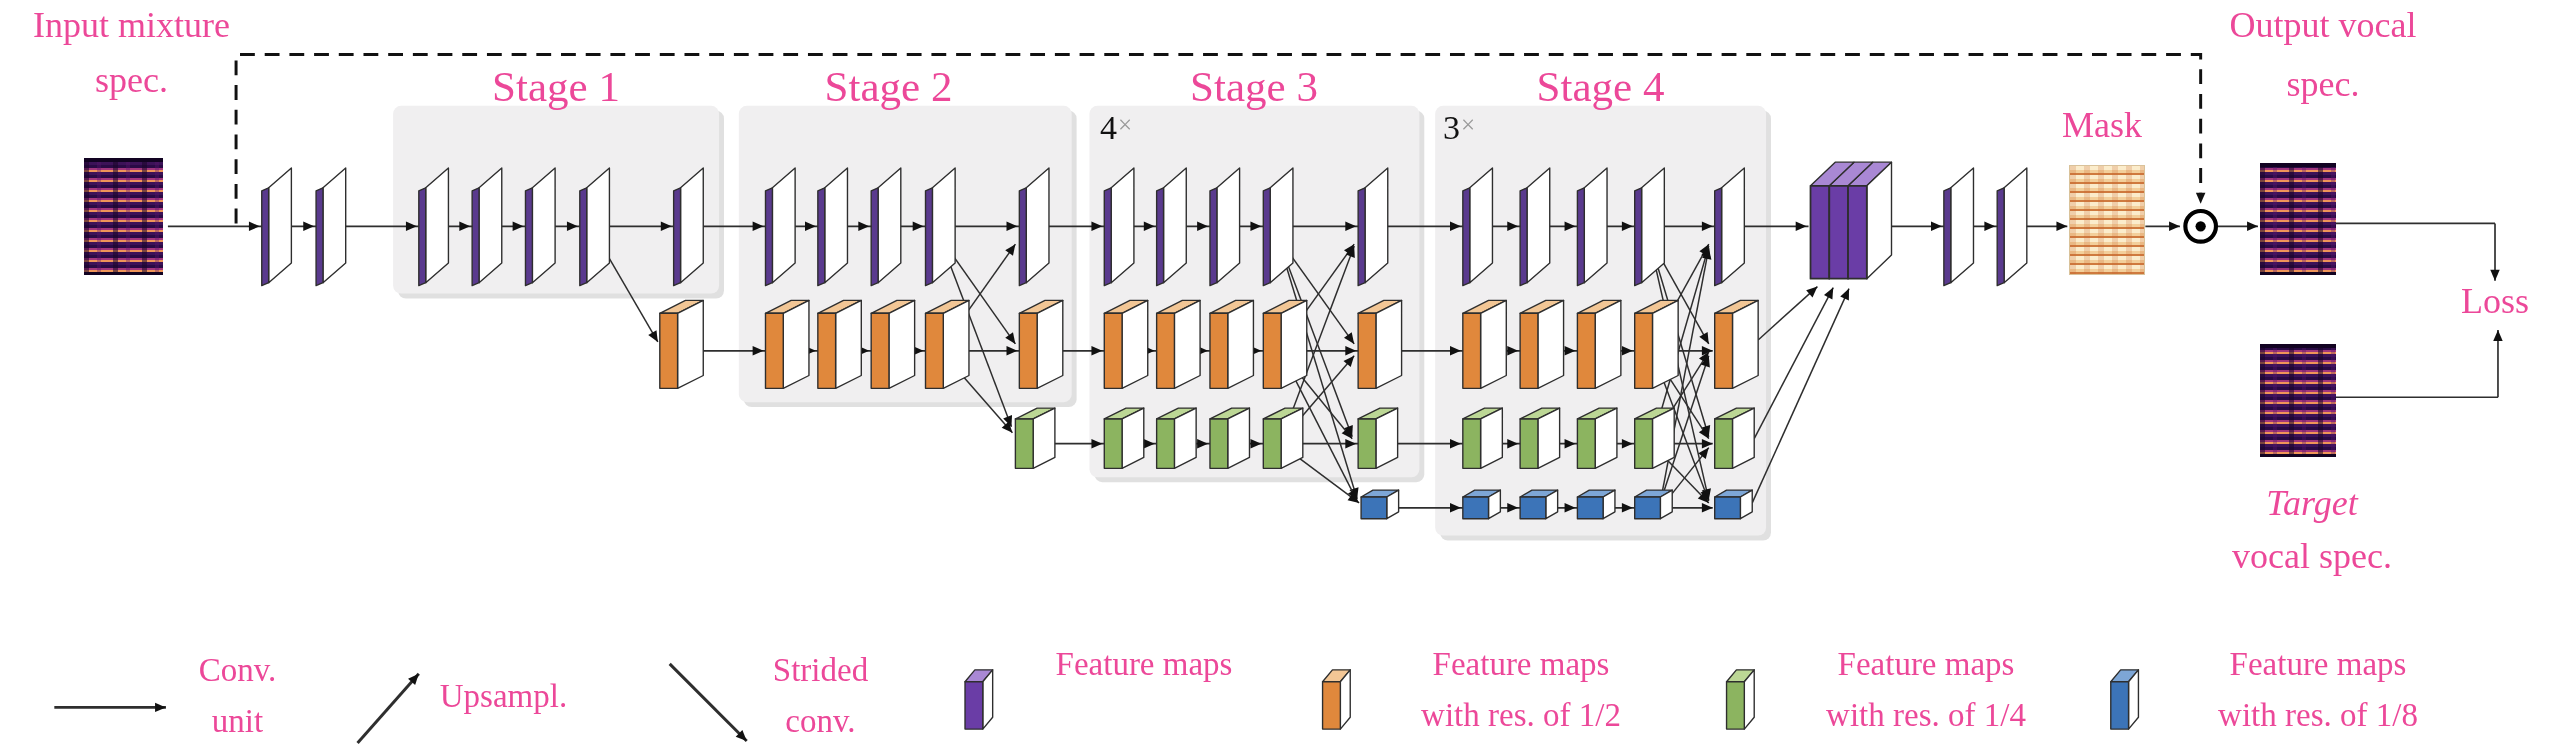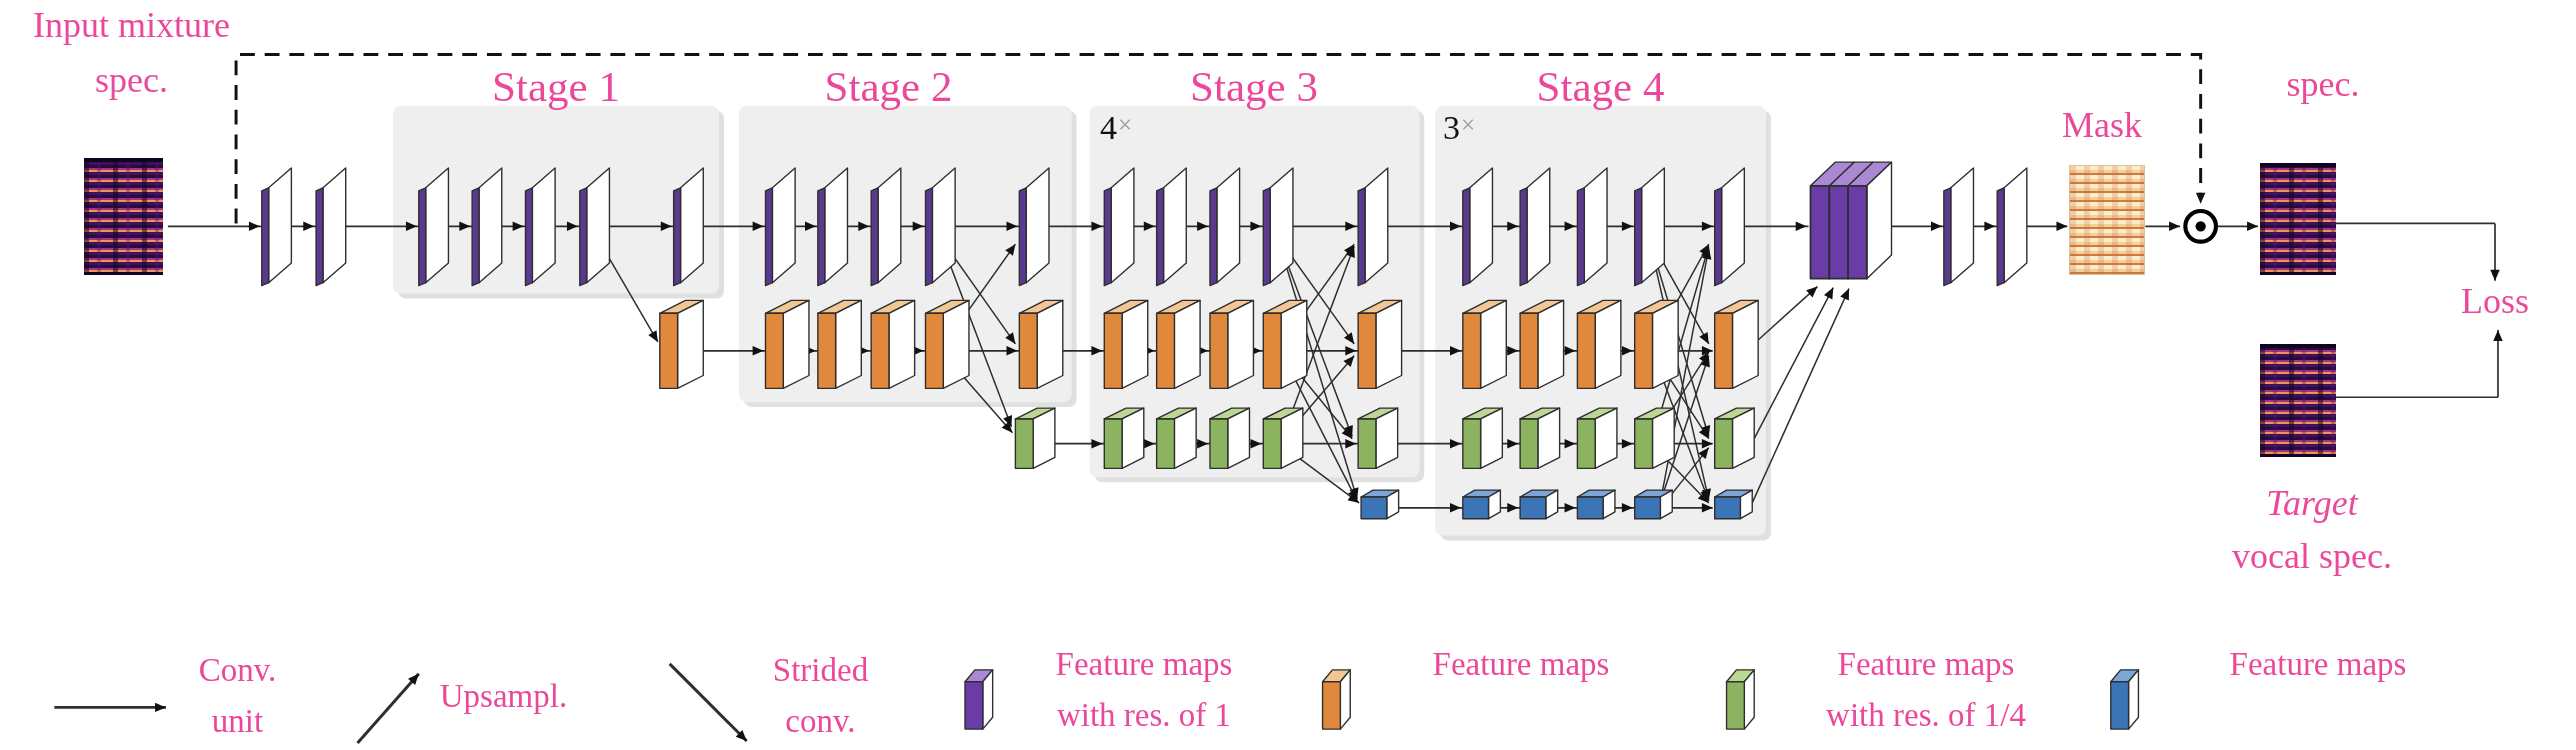--- a/index.html
+++ b/index.html
@@ -353,36 +353,38 @@
 
   <div class="lbl stage-lbl" style="left:393px;top:63px;width:326px;">Stage 1</div>
   <div class="lbl stage-lbl" style="left:722px;top:63px;width:333px;">Stage 2</div>
   <div class="lbl stage-lbl" style="left:1089px;top:63px;width:330px;">Stage 3</div>
   <div class="lbl stage-lbl" style="left:1435px;top:63px;width:331px;">Stage 4</div>
 
   <div class="repeat" style="left:1100px;top:109px;"><span>4</span><span class="times">×</span></div>
   <div class="repeat" style="left:1443px;top:109px;"><span>3</span><span class="times">×</span></div>
 
   <div class="lbl" style="left:2033px;top:106px;width:138px;">Mask</div>
+  <div class="lbl" style="left:2222px;top:6px;width:202px;">Output vocal</div>
   <div class="lbl" style="left:2222px;top:65px;width:202px;">spec.</div>
   <div class="lbl" style="left:2426px;top:282px;width:138px;">Loss</div>
   <div class="lbl" style="left:2213px;top:484px;width:198px;font-style:italic;">Target</div>
   <div class="lbl" style="left:2213px;top:537px;width:198px;">vocal spec.</div>
 
   <div class="spec spec-dark" style="left:84px;top:158px;width:79px;height:117px;"></div>
   <div class="spec spec-light" style="left:2069px;top:165px;width:76px;height:110px;"></div>
   <div class="spec spec-dark" style="left:2260px;top:163px;width:76px;height:112px;"></div>
   <div class="spec spec-dark" style="left:2260px;top:344px;width:76px;height:113px;"></div>
 
   <div class="lbl legend-lbl" style="left:183px;top:652px;width:109px;">Conv.</div>
   <div class="lbl legend-lbl" style="left:183px;top:703px;width:109px;">unit</div>
   <div class="lbl legend-lbl" style="left:412px;top:678px;width:183px;">Upsampl.</div>
   <div class="lbl legend-lbl" style="left:759px;top:652px;width:123px;">Strided</div>
   <div class="lbl legend-lbl" style="left:759px;top:703px;width:123px;">conv.</div>
 
   <div class="lbl legend-lbl" style="left:996px;top:646px;width:296px;">Feature maps</div>
-  <div class="lbl legend-lbl" style="left:996px;top:697px;width:296px;">with res. of 1</div>
   <div class="lbl legend-lbl" style="left:1373px;top:646px;width:296px;">Feature maps</div>
+  <div class="lbl legend-lbl" style="left:1373px;top:697px;width:296px;">with res. of 1/2</div>
   <div class="lbl legend-lbl" style="left:1778px;top:646px;width:296px;">Feature maps</div>
   <div class="lbl legend-lbl" style="left:1778px;top:697px;width:296px;">with res. of 1/4</div>
   <div class="lbl legend-lbl" style="left:2170px;top:646px;width:296px;">Feature maps</div>
+  <div class="lbl legend-lbl" style="left:2170px;top:697px;width:296px;">with res. of 1/8</div>
 </div>
 
 
 </body></html>

